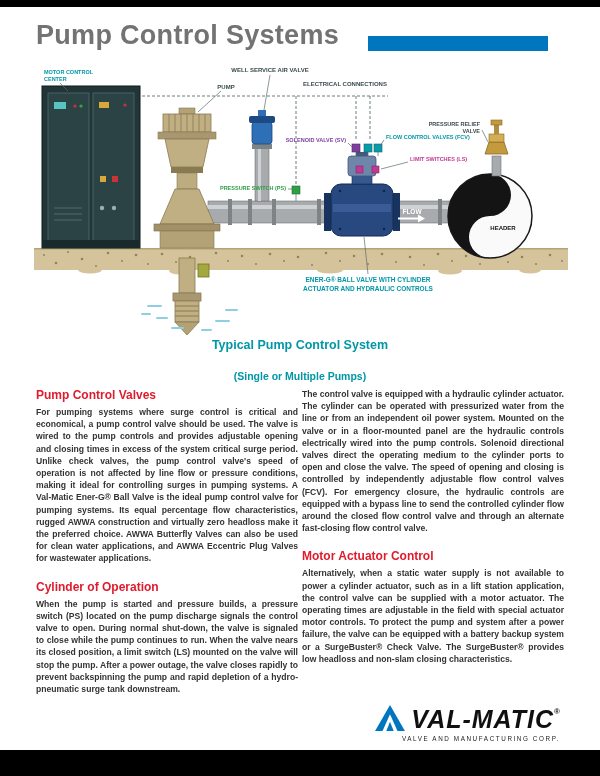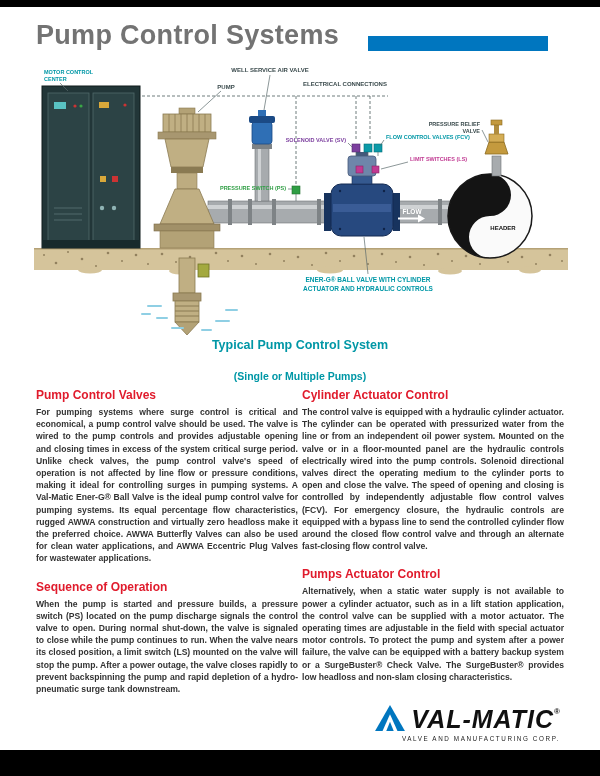--- a/index.html
+++ b/index.html
@@ -265,31 +265,30 @@
   <div class="c2">(Single or Multiple Pumps)</div>
 </div>
 
 <div class="columns">
   <div class="col">
     <div class="sec">
       <h2>Pump Control Valves</h2>
       <p>For pumping systems where surge control is critical and economical, a pump control valve should be used. The valve is wired to the pump controls and provides adjustable opening and closing times in excess of the system critical surge period. Unlike check valves, the pump control valve's speed of operation is not affected by line flow or pressure conditions, making it ideal for controlling surges in pumping systems. A Val-Matic Ener-G® Ball Valve is the ideal pump control valve for pumping systems. Its equal percentage flow characteristics, rugged AWWA construction and virtually zero headloss make it the preferred choice. AWWA Butterfly Valves can also be used for clean water applications, and AWWA Eccentric Plug Valves for wastewater applications.</p>
     </div>
     <div class="sec">
-      <h2>Sequence of Operation</h2>
+      <h2>Cylinder of Operation</h2>
       <p>When the pump is started and pressure builds, a pressure switch (PS) located on the pump discharge signals the control valve to open. During normal shut-down, the valve is signaled to close while the pump continues to run. When the valve nears its closed position, a limit switch (LS) mounted on the valve will stop the pump. After a power outage, the valve closes rapidly to prevent backspinning the pump and rapid depletion of a hydro-pneumatic surge tank downstream.</p>
     </div>
   </div>
   <div class="col">
     <div class="sec">
-      <h2>Cylinder Actuator Control</h2>
       <p>The control valve is equipped with a hydraulic cylinder actuator. The cylinder can be operated with pressurized water from the line or from an independent oil power system. Mounted on the valve or in a floor-mounted panel are the hydraulic controls electrically wired into the pump controls. Solenoid directional valves direct the operating medium to the cylinder ports to open and close the valve. The speed of opening and closing is controlled by independently adjustable flow control valves (FCV). For emergency closure, the hydraulic controls are equipped with a bypass line to send the controlled cylinder flow around the closed flow control valve and through an alternate fast-closing flow control valve.</p>
     </div>
     <div class="sec">
-      <h2>Pumps Actuator Control</h2>
+      <h2>Motor Actuator Control</h2>
       <p>Alternatively, when a static water supply is not available to power a cylinder actuator, such as in a lift station application, the control valve can be supplied with a motor actuator. The operating times are adjustable in the field with special actuator motor controls. To protect the pump and system after a power failure, the valve can be equipped with a battery backup system or a SurgeBuster® Check Valve. The SurgeBuster® provides low headloss and non-slam closing characteristics.</p>
     </div>
   </div>
 </div>
 
 <div class="logo">
   <div class="logo-row">
     <svg width="32" height="28" viewBox="0 0 34 30" xmlns="http://www.w3.org/2000/svg">
       <polygon points="1,29 17,1 33,29" fill="#0076bf"></polygon>
       <polygon points="9,29 17,11 25,29" fill="#ffffff"></polygon>

